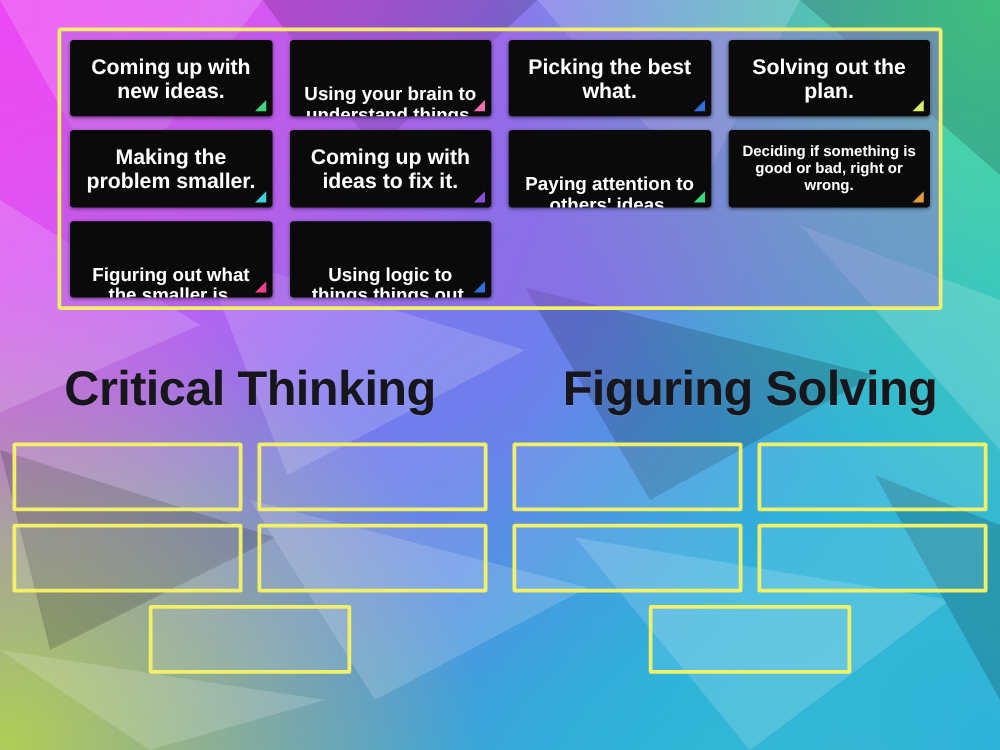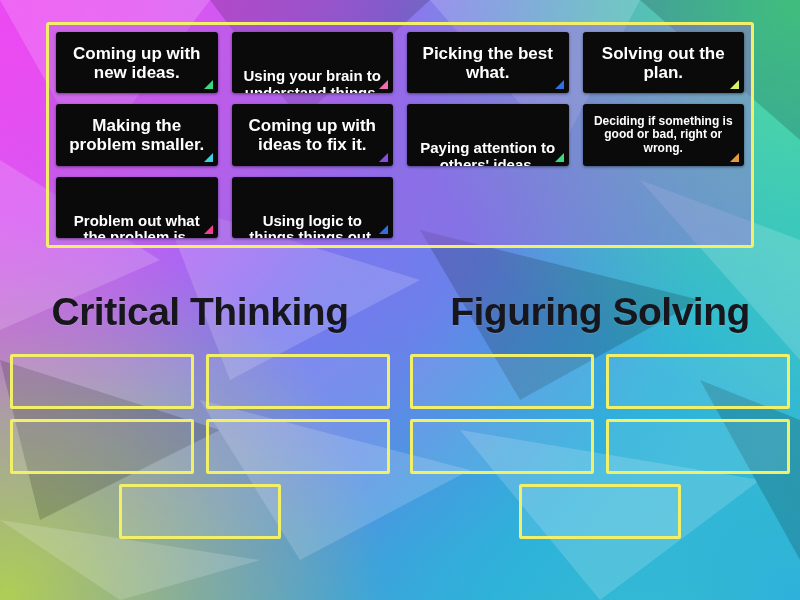--- a/index.html
+++ b/index.html
@@ -150,21 +150,21 @@
     <div class="tile s-md">
       <span class="txt">Paying attention to others' ideas.</span>
       <span class="corner" style="border-bottom-color: rgb(59, 217, 126);"></span>
     </div>
     <div class="tile s-sm">
       <span class="txt">Deciding if something is good or bad, right or wrong.</span>
       <span class="corner" style="border-bottom-color: rgb(231, 154, 58);"></span>
     </div>
 
     <div class="tile s-md">
-      <span class="txt">Problem out what the problem is.</span>
+      <span class="txt">Figuring out what the smaller is.</span>
       <span class="corner" style="border-bottom-color: rgb(239, 63, 142);"></span>
     </div>
     <div class="tile s-md">
       <span class="txt">Using logic to things things out.</span>
       <span class="corner" style="border-bottom-color: rgb(47, 111, 224);"></span>
     </div>
     <div class="tile blank"></div>
     <div class="tile blank"></div>
 
   </div>

